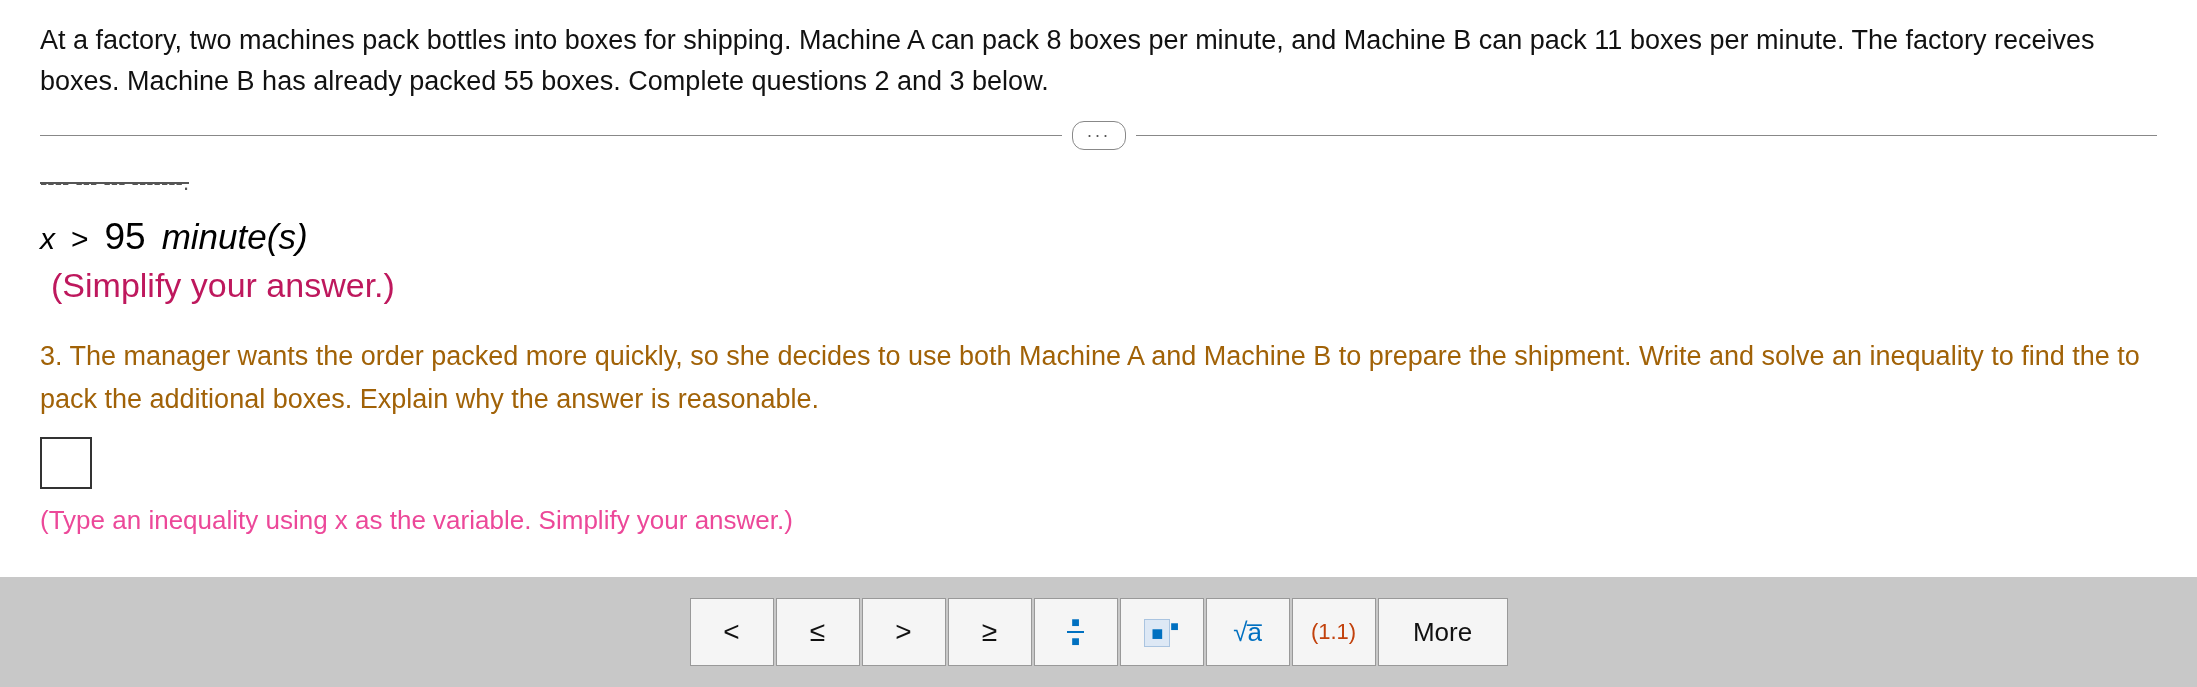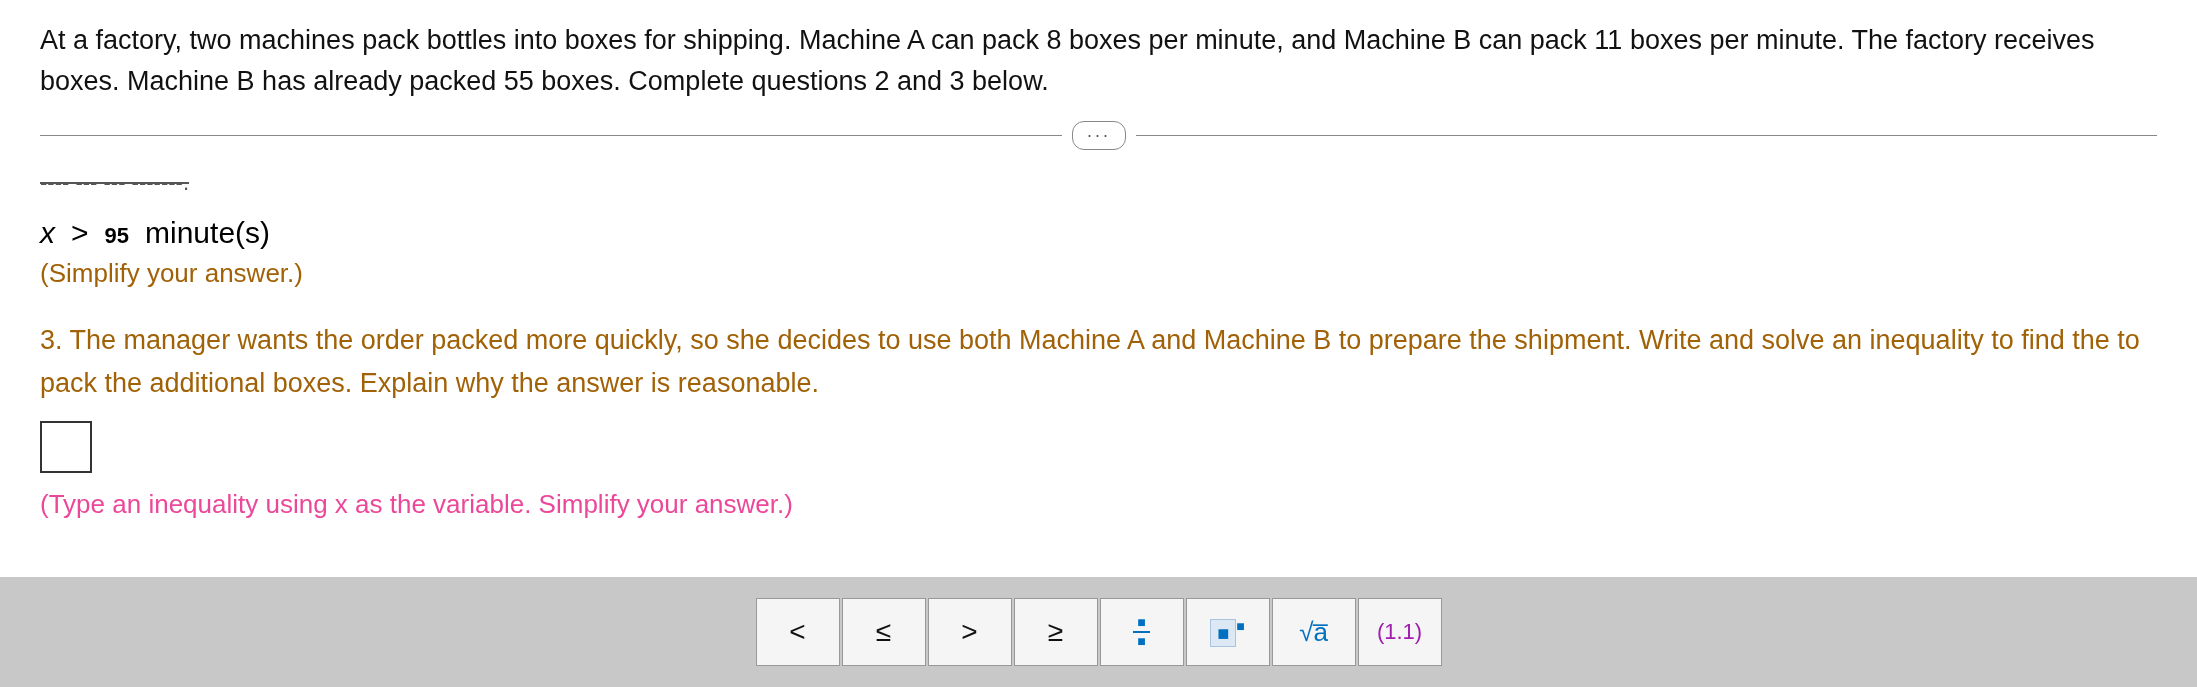--- a/index.html
+++ b/index.html
@@ -81,32 +81,34 @@
     .inequality-result .var-x {
       font-style: italic;
       font-size: 30px;
     }
 
     .inequality-result .gt-sign {
       font-size: 30px;
     }
 
     .inequality-result .value {
-      font-size: 22px;
-      font-weight: bold;
+      font-size: 37px;
+      font-weight: normal;
     }
 
     .inequality-result .unit {
-      font-size: 30px;
+      font-size: 35px;
+      font-style: italic;
     }
 
     .simplify-note {
-      font-size: 26px;
-      color: #a16207;
+      font-size: 34px;
+      color: #be185d;
       margin-bottom: 30px;
+      margin-left: 11px;
     }
 
     .question-3 {
       font-size: 27px;
       line-height: 1.6;
       color: #a16207;
       margin-bottom: 16px;
     }
 
     .write-inequality {
@@ -224,21 +226,21 @@
       vertical-align: super;
       color: #0070c0;
     }
 
     .sqrt-symbol {
       font-size: 26px;
       color: #0070c0;
     }
 
     .paren-symbol {
-      color: #a21caf;
+      color: #c2410c;
       font-size: 22px;
     }
   </style>
 </head>
 <body>
 
 <div class="main-container">
   <div class="content-area">
 
     <p class="intro-text">At a factory, two machines pack bottles into boxes for shipping. Machine A can pack 8 boxes per minute, and Machine B can pack 11 boxes per minute. The factory receives boxes. Machine B has already packed 55 boxes. Complete questions 2 and 3 below.</p>
@@ -303,15 +305,18 @@
     </button>
 
     <button class="toolbar-btn sqrt-btn">
       <span class="sqrt-symbol">√a̅</span>
     </button>
 
     <button class="toolbar-btn paren-btn">
       <span class="paren-symbol">(1.1)</span>
     </button>
 
+    <button class="toolbar-btn more-btn">
+      <span>More</span>
+    </button>
 
   </div>
 </div>
 
 </body></html>

